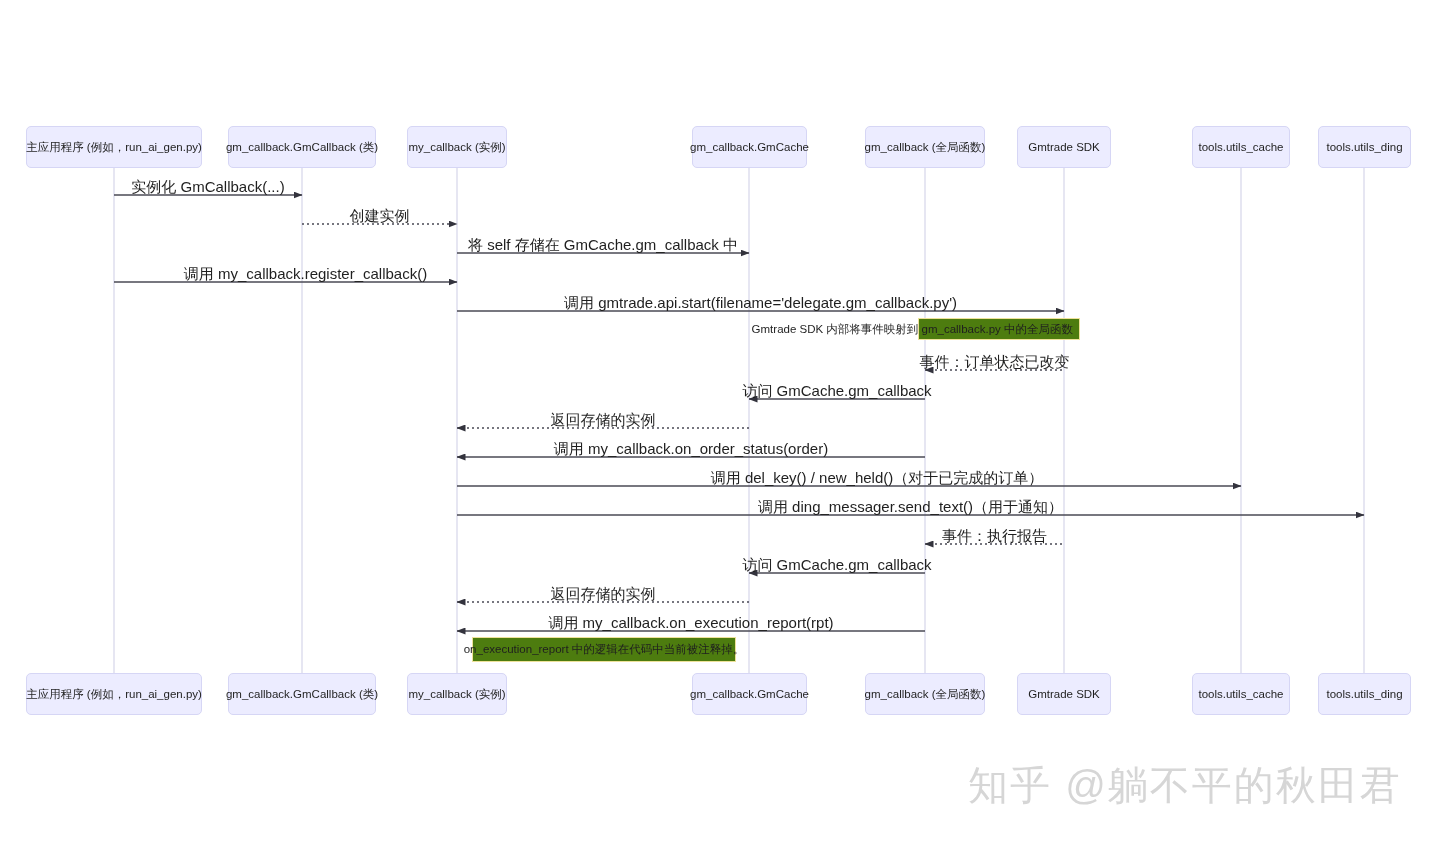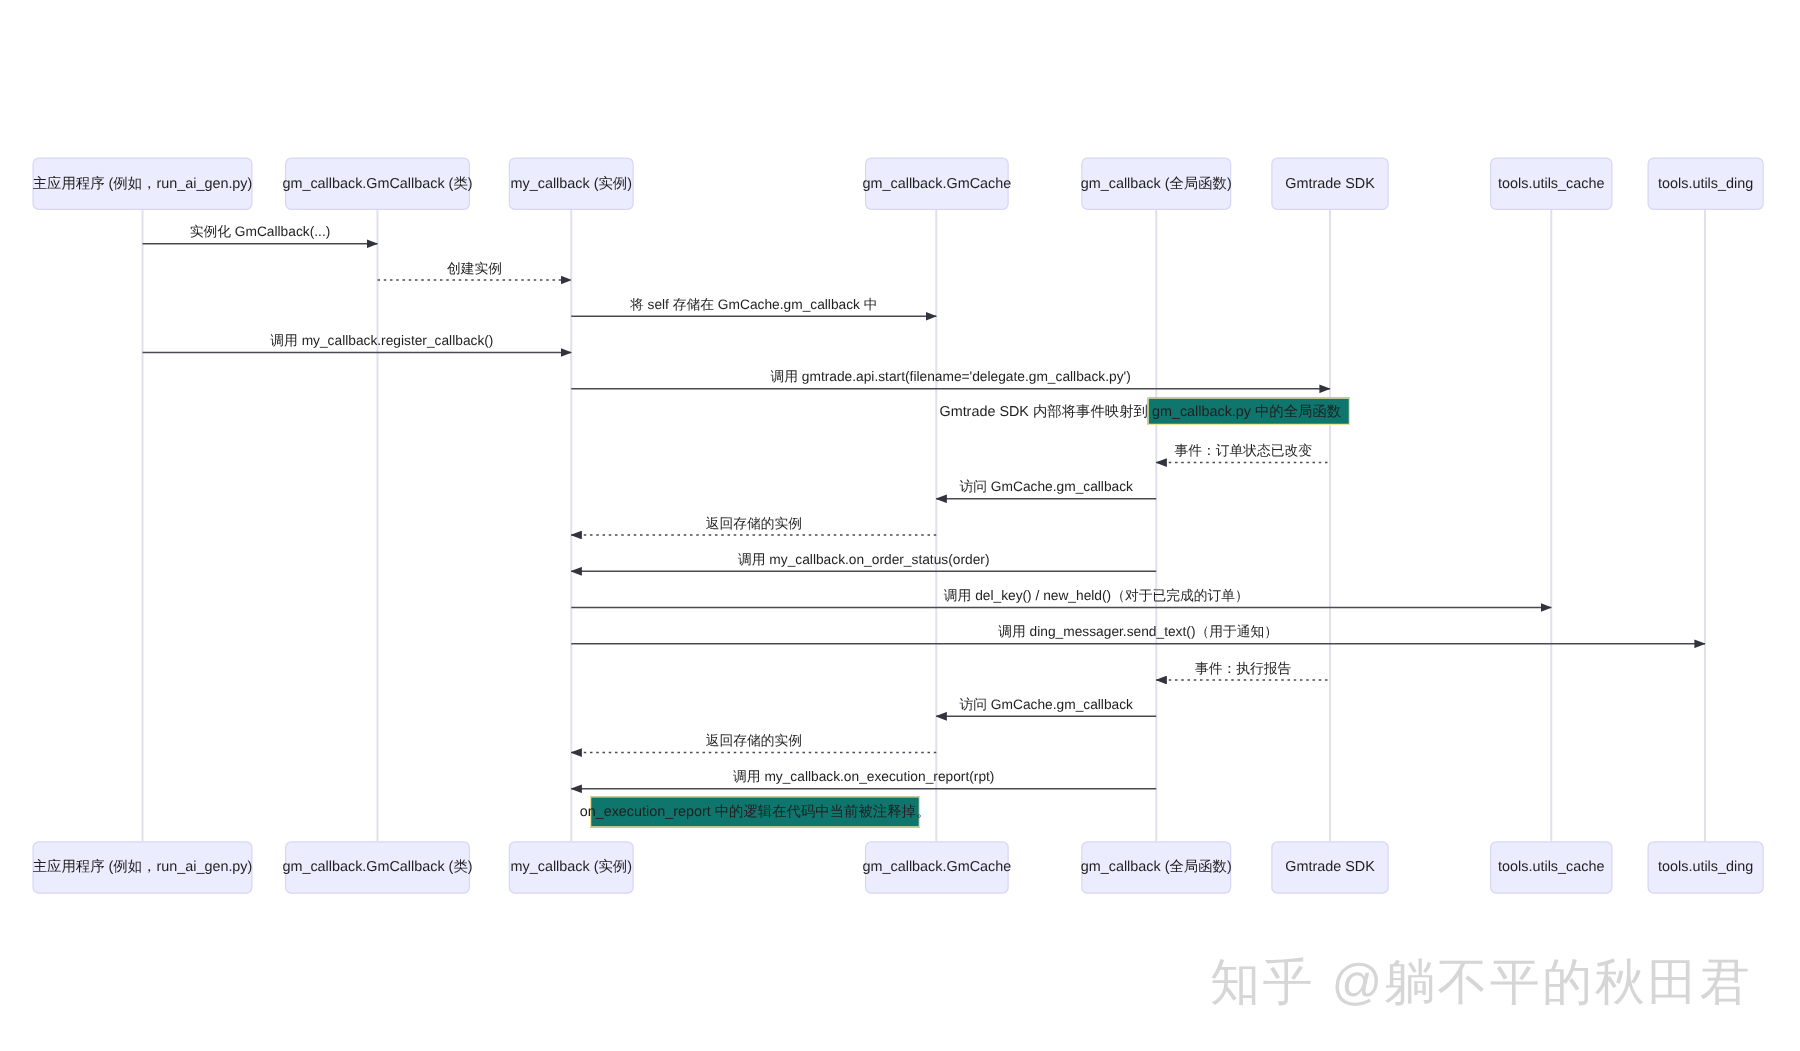--- a/index.html
+++ b/index.html
@@ -40,30 +40,30 @@
     font-size: 11.5px;
     line-height: 1.25;
     padding: 0 6px;
   }
   .actor-label {
     display: block;
     white-space: nowrap;
   }
   .msg-label {
     position: absolute;
-    font-size: 11px;
+    font-size: 15px;
     color: #1f1f1f;
     white-space: nowrap;
     transform: translateX(-50%);
     text-align: center;
   }
   .note-box {
     position: absolute;
     box-sizing: border-box;
-    background: #0f766e;
+    background: #4d7c0f;
     border: 1px solid #eee29a;
     display: flex;
     align-items: center;
     justify-content: center;
     font-size: 11.5px;
     color: #1f1f1f;
     white-space: nowrap;
     padding: 2px 8px;
   }
   .watermark {

